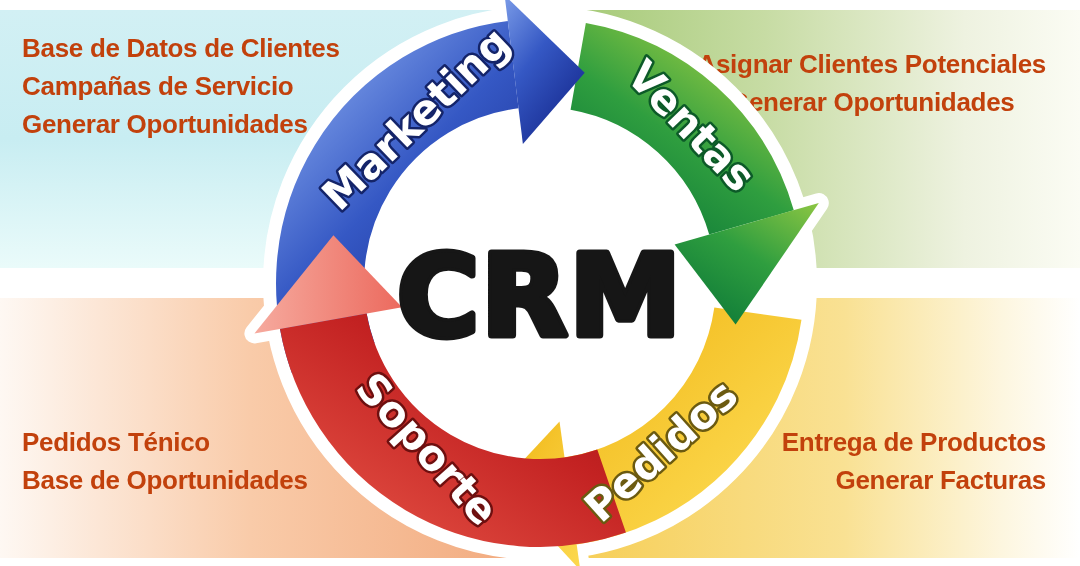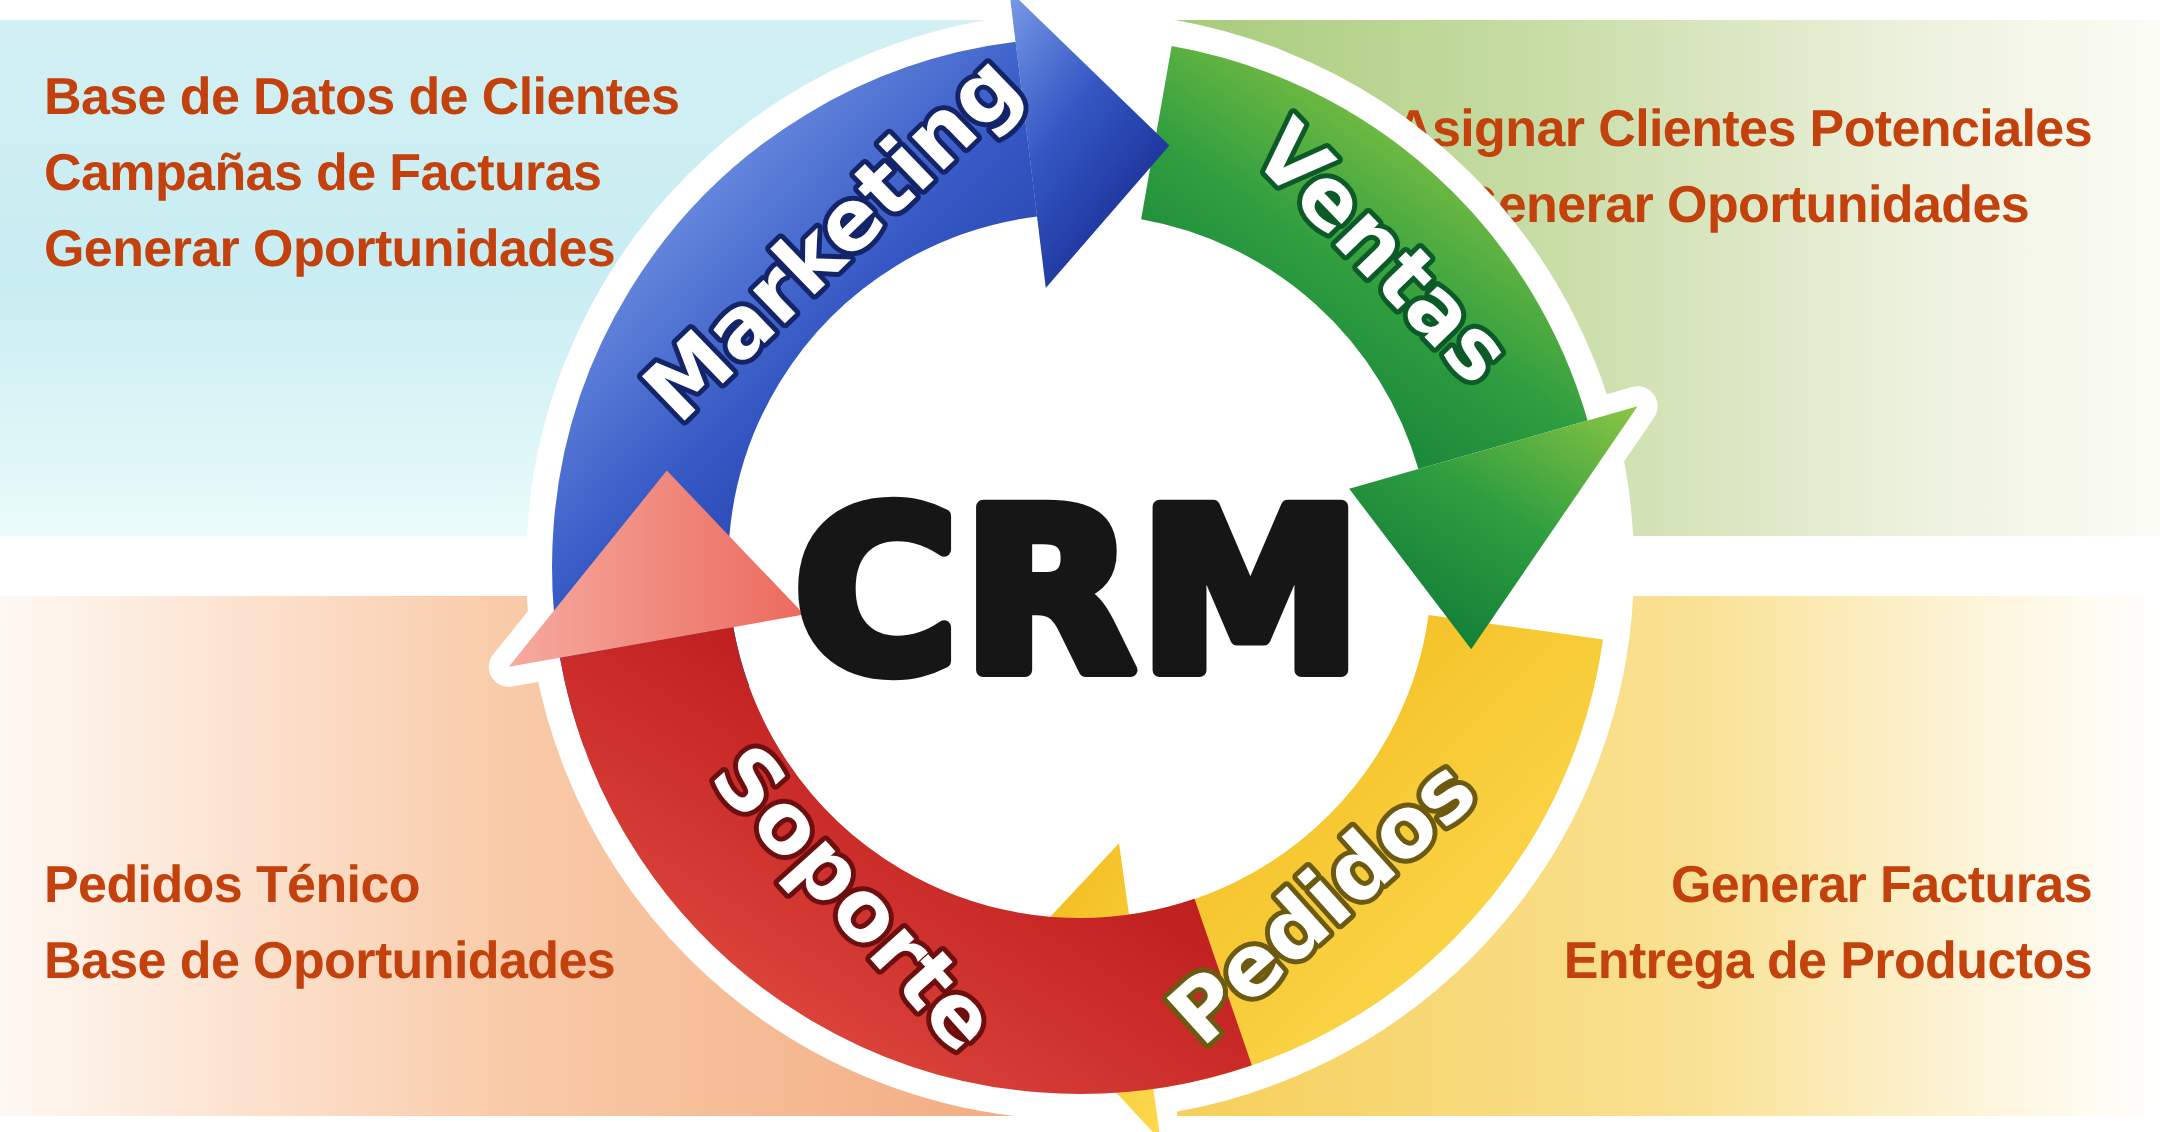--- a/index.html
+++ b/index.html
@@ -38,34 +38,34 @@
 
 <div class="stage">
 
   <div class="quad quad-tl"></div>
   <div class="quad quad-tr"></div>
   <div class="quad quad-bl"></div>
   <div class="quad quad-br"></div>
 
   <div class="txt txt-tl">
     <div>Base de Datos de Clientes</div>
-    <div>Campañas de Facturas</div>
+    <div>Campañas de Servicio</div>
     <div>Generar Oportunidades</div>
   </div>
   <div class="txt txt-tr">
     <div>Asignar Clientes Potenciales</div>
     <div>Generar Oportunidades</div>
   </div>
   <div class="txt txt-bl">
     <div>Pedidos Ténico</div>
     <div>Base de Oportunidades</div>
   </div>
   <div class="txt txt-br">
+    <div>Entrega de Productos</div>
     <div>Generar Facturas</div>
-    <div>Entrega de Productos</div>
   </div>
 
   <svg class="ring-svg" viewBox="0 0 600 600">
     <defs>
       <linearGradient id="gBlue" x1="0" y1="0" x2="0.7" y2="1">
         <stop offset="0" stop-color="#7b9ce8"></stop>
           <stop offset="0.45" stop-color="#3558c4"></stop>
           <stop offset="1" stop-color="#16298e"></stop>
       </linearGradient>
       <linearGradient id="gGreen" x1="1" y1="0" x2="0.25" y2="1">

